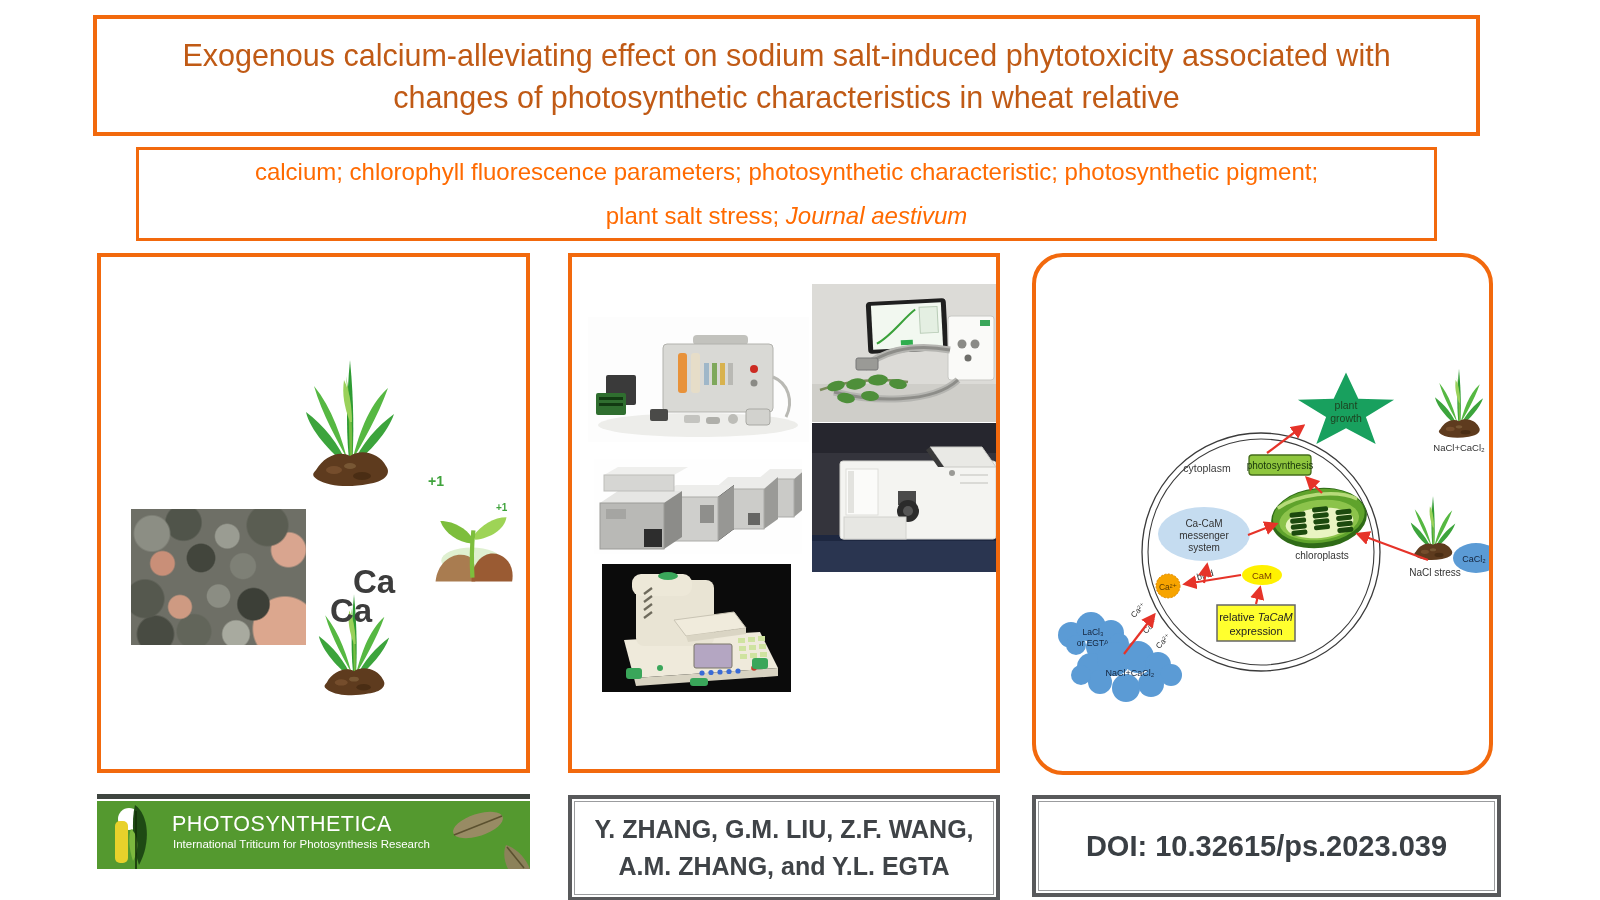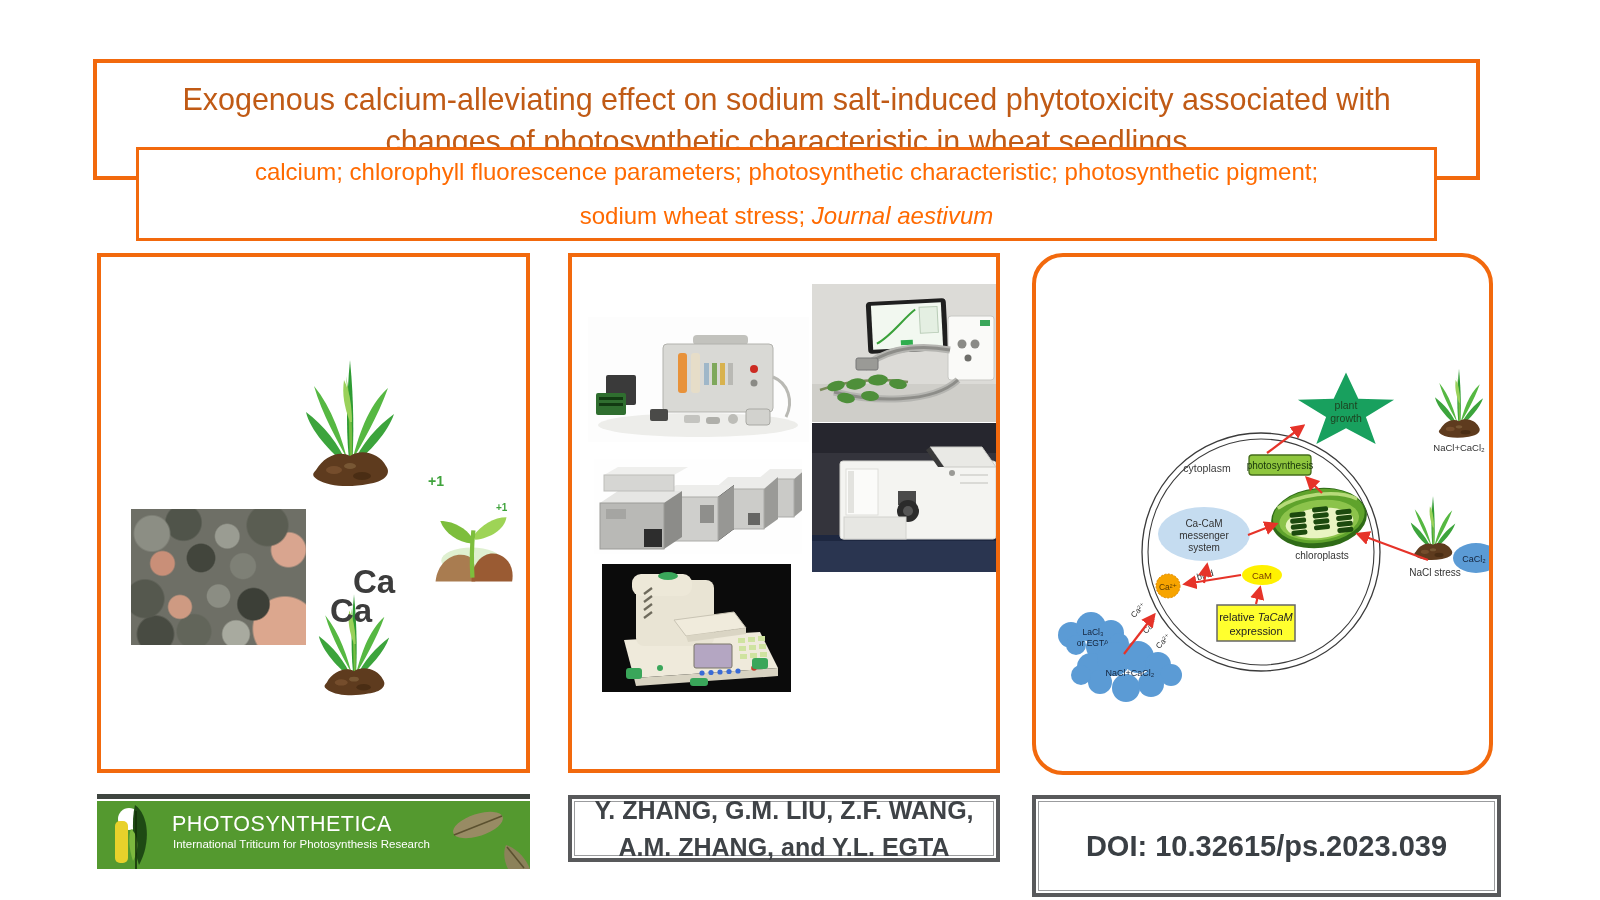--- a/index.html
+++ b/index.html
@@ -8,34 +8,34 @@
     font-family:"Liberation Sans","DejaVu Sans",sans-serif; overflow:hidden;
   }
   .abs { position:absolute; box-sizing:border-box; }
 
   
   .obox { border:4px solid #F2690D; background:#fff; }
   .kwbox { border:3px solid #F2690D; background:#fff; }
 
   .title-box { left:93px; top:15px; width:1387px; height:121px;
     display:flex; flex-direction:column; justify-content:center; align-items:center;
-    color:#C05A15; font-size:30.5px; line-height:42px; text-align:center;margin-top:44px; }
+    color:#C05A15; font-size:30.5px; line-height:42px; text-align:center; }
   .kw-box { left:136px; top:147px; width:1301px; height:94px;
     display:flex; flex-direction:column; justify-content:center; align-items:center;
     color:#FF6A00; font-size:24px; line-height:44px; text-align:right; }
   .kw-box .it { font-style:italic; }
 
   .panel-left  { left:97px;  top:253px; width:433px; height:520px; }
   .panel-mid   { left:568px; top:253px; width:432px; height:520px; }
   .panel-right { left:1032px; top:253px; width:461px; height:522px;border-radius:31px; }
 
   
   .gbox { border:4px solid #58595B; background:#fff;
     box-shadow: inset 0 0 0 2px #ffffff, inset 0 0 0 3px #9B9C9E; }
-  .authors-box { left:568px; top:795px; width:432px; height:67px;
+  .authors-box { left:568px; top:795px; width:432px; height:106px;
     display:flex; flex-direction:column; justify-content:center; align-items:center;
     font-weight:bold; font-size:25px; line-height:37px; color:#3F4347; }
   .doi-box { left:1032px; top:795px; width:469px; height:102px;
     display:flex; justify-content:center; align-items:center;
     font-weight:bold; font-size:29px; color:#3A3F44; }
 
   
   .banner { left:97px; top:794px; width:433px; height:75px; background:#54992F;
     border-top:5px solid #3E453F; box-shadow: inset 0 2px 0 #ffffff; overflow:hidden; }
   .banner .jname { position:absolute; left:75px; top:13px; color:#ffffff;
@@ -97,26 +97,26 @@
         <path d="M51,98 C50,82 50,66 52,48" stroke="#7DBE3C" stroke-width="4.5" fill="none"></path>
       </symbol>
       <marker id="arr" viewBox="0 0 10 10" refX="8" refY="5" markerWidth="6.5" markerHeight="6.5" orient="auto">
         <path d="M0,0 L10,5 L0,10 Z" fill="#E63329"></path>
       </marker>
     </defs>
   </svg>
 
   <div class="abs obox title-box">
     <div>Exogenous calcium-alleviating effect on sodium salt-induced phytotoxicity associated with</div>
-    <div>changes of photosynthetic characteristic in wheat seedlings</div>
+    <div>changes of photosynthetic characteristics in wheat relative</div>
   </div>
 
   <div class="abs kwbox kw-box">
     <div>calcium; chlorophyll fluorescence parameters; photosynthetic characteristic; photosynthetic pigment;</div>
-    <div><span>sodium wheat stress; </span><span class="it">Journal aestivum</span></div>
+    <div><span>plant salt stress; </span><span class="it">Journal aestivum</span></div>
   </div>
 
   <div class="abs obox panel-left">
     <svg class="abs" style="left:198px; top:85px;" width="102" height="150" viewBox="0 0 100 150">
       <use href="#wheat"></use>
     </svg>
     <div class="abs soil-photo"></div>
     <svg class="abs" style="left:320px; top:228px;" width="101" height="104" viewBox="0 0 100 110">
       <use href="#sprout"></use>
     </svg>

